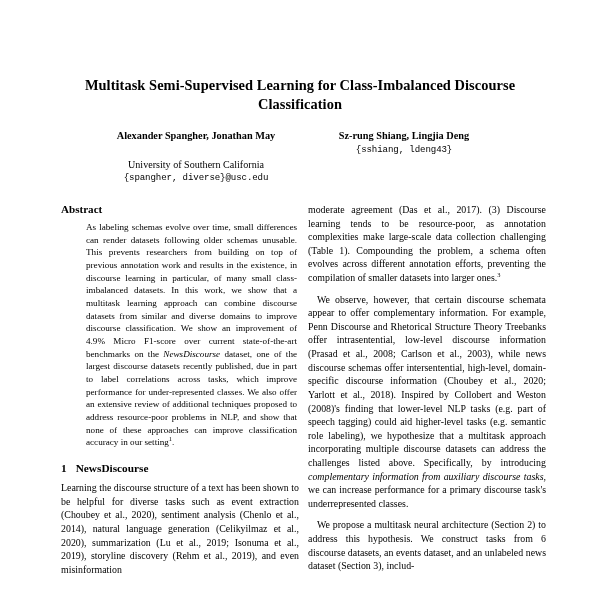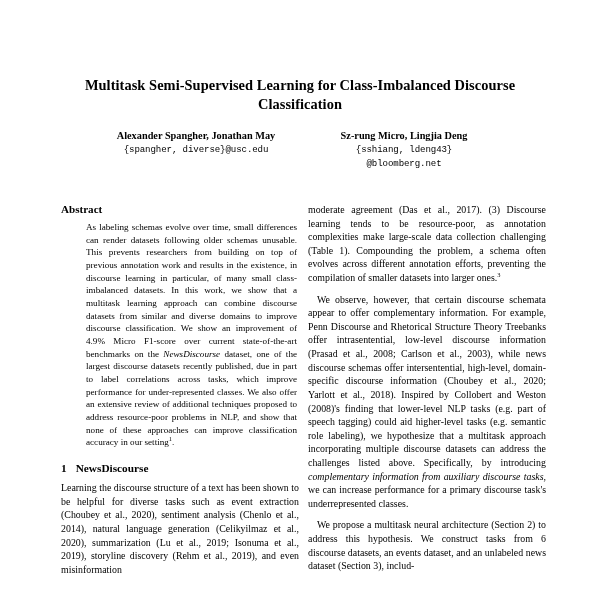--- a/index.html
+++ b/index.html
@@ -134,26 +134,26 @@
 <body>
 
 <div class="page">
 
   <div class="title-block">
     <h1 class="paper-title">Multitask Semi-Supervised Learning for Class-Imbalanced Discourse Classification</h1>
 
     <div class="authors-row">
       <div class="author-col">
         <p class="author-names">Alexander Spangher, Jonathan May</p>
+        <p class="affiliation">University of Southern California</p>
         <p class="email">{spangher, diverse}@usc.edu</p>
       </div>
       <div class="author-col">
-        <p class="author-names">Sz-rung Micro, Lingjia Deng</p>
+        <p class="author-names">Sz-rung Shiang, Lingjia Deng</p>
         <p class="email">{sshiang, ldeng43}</p>
-        <p class="email">@bloomberg.net</p>
       </div>
     </div>
   </div>
 
   <div class="columns">
 
     <div class="col">
 
       <div>
         <div class="abstract-heading">Abstract</div>

